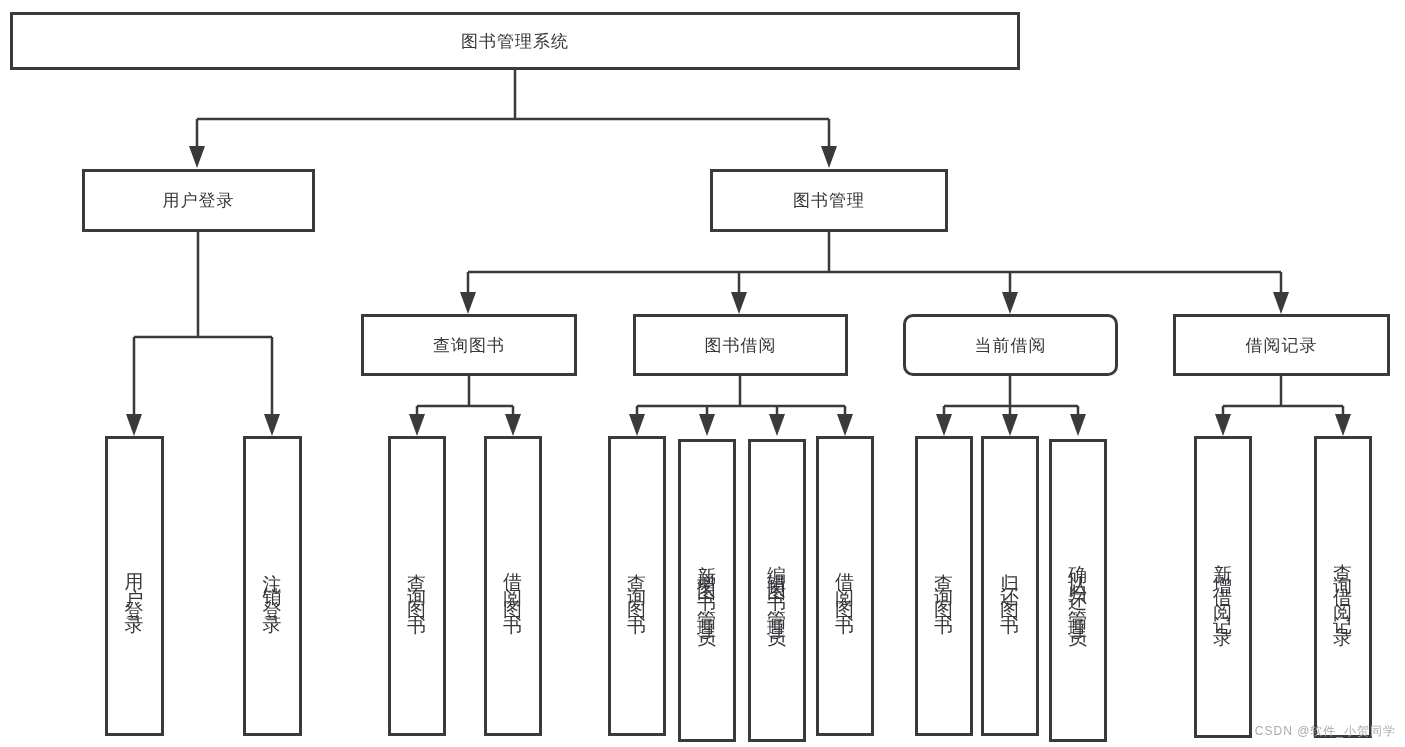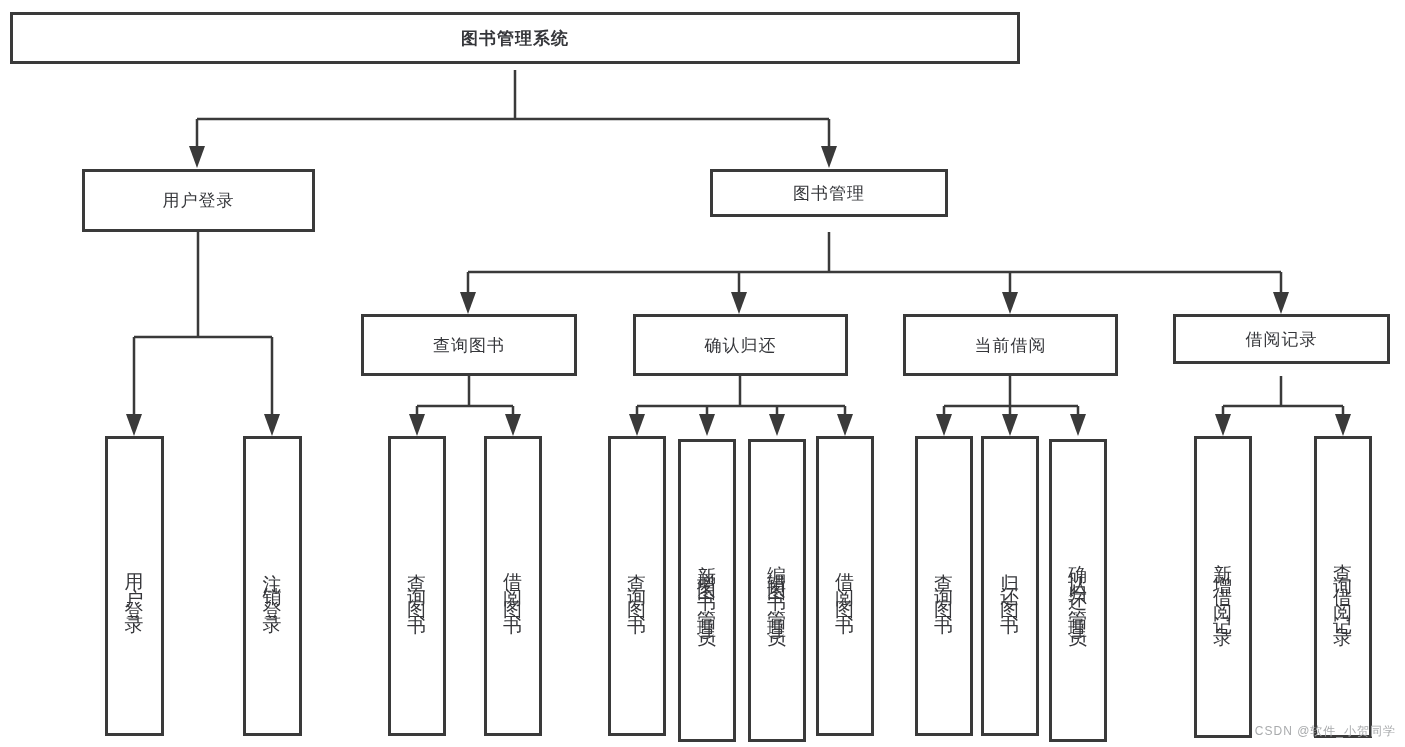--- a/index.html
+++ b/index.html
@@ -89,41 +89,41 @@
     <path d="M1010 376 V406 M944 406 H1078 M944 406 V416 M1010 406 V416 M1078 406 V416"></path>
     <polygon points="936,414 952,414 944,436"></polygon>
     <polygon points="1002,414 1018,414 1010,436"></polygon>
     <polygon points="1070,414 1086,414 1078,436"></polygon>
 
     <path d="M1281 376 V406 M1223 406 H1343 M1223 406 V416 M1343 406 V416"></path>
     <polygon points="1215,414 1231,414 1223,436"></polygon>
     <polygon points="1335,414 1351,414 1343,436"></polygon>
   </svg>
 
-  <div class="box" style="left:10px;top:12px;width:1010px;height:52px;font-weight:bold;">
+  <div class="box" style="left:10px;top:12px;width:1010px;height:58px;">
     <span class="hlabel">图书管理系统</span>
   </div>
 
   <div class="box" style="left:82px;top:169px;width:233px;height:63px;">
     <span class="hlabel">用户登录</span>
   </div>
-  <div class="box" style="left:710px;top:169px;width:238px;height:48px;">
+  <div class="box" style="left:710px;top:169px;width:238px;height:63px;">
     <span class="hlabel">图书管理</span>
   </div>
 
   <div class="box" style="left:361px;top:314px;width:216px;height:62px;">
     <span class="hlabel">查询图书</span>
   </div>
   <div class="box" style="left:633px;top:314px;width:215px;height:62px;">
-    <span class="hlabel">确认归还</span>
+    <span class="hlabel">图书借阅</span>
   </div>
-  <div class="box" style="left:903px;top:314px;width:215px;height:62px;">
+  <div class="box" style="left:903px;top:314px;width:215px;height:62px;border-radius:10px;">
     <span class="hlabel">当前借阅</span>
   </div>
-  <div class="box" style="left:1173px;top:314px;width:217px;height:50px;">
+  <div class="box" style="left:1173px;top:314px;width:217px;height:62px;">
     <span class="hlabel">借阅记录</span>
   </div>
 
   <div class="box leaf" style="left:105px;top:436px;width:59px;height:300px;">
     <span style="letter-spacing: 14px;">用户登录</span>
   </div>
   <div class="box leaf" style="left:243px;top:436px;width:59px;height:300px;">
     <span style="letter-spacing: 14px;">注销登录</span>
   </div>
 

